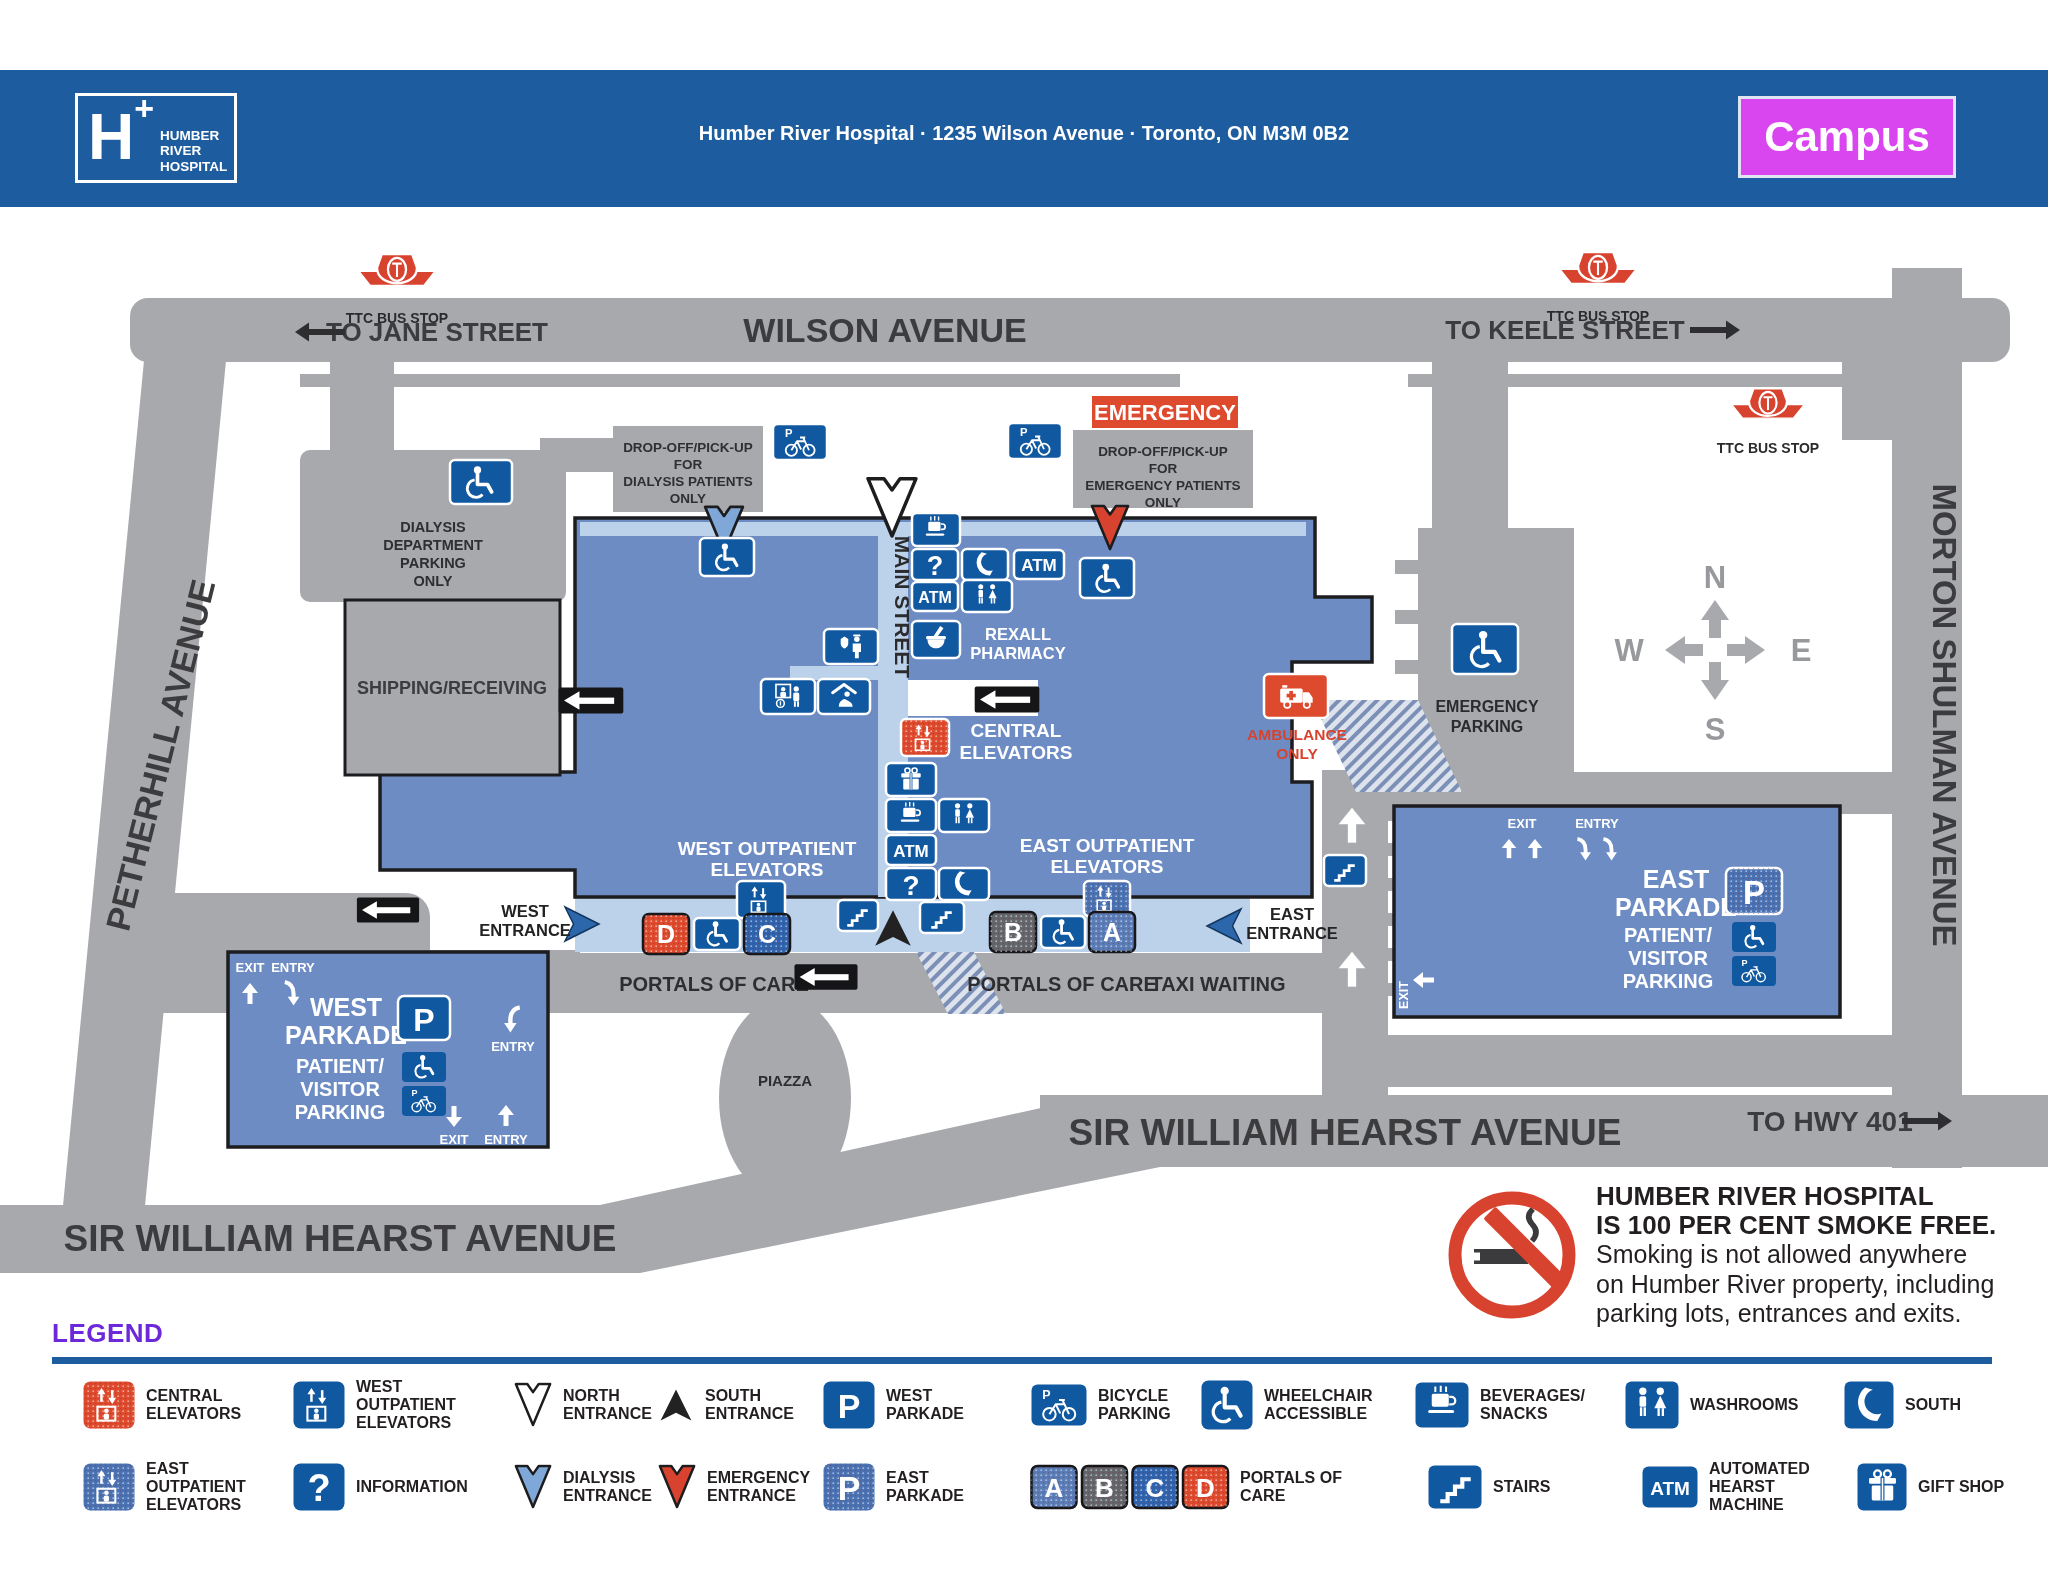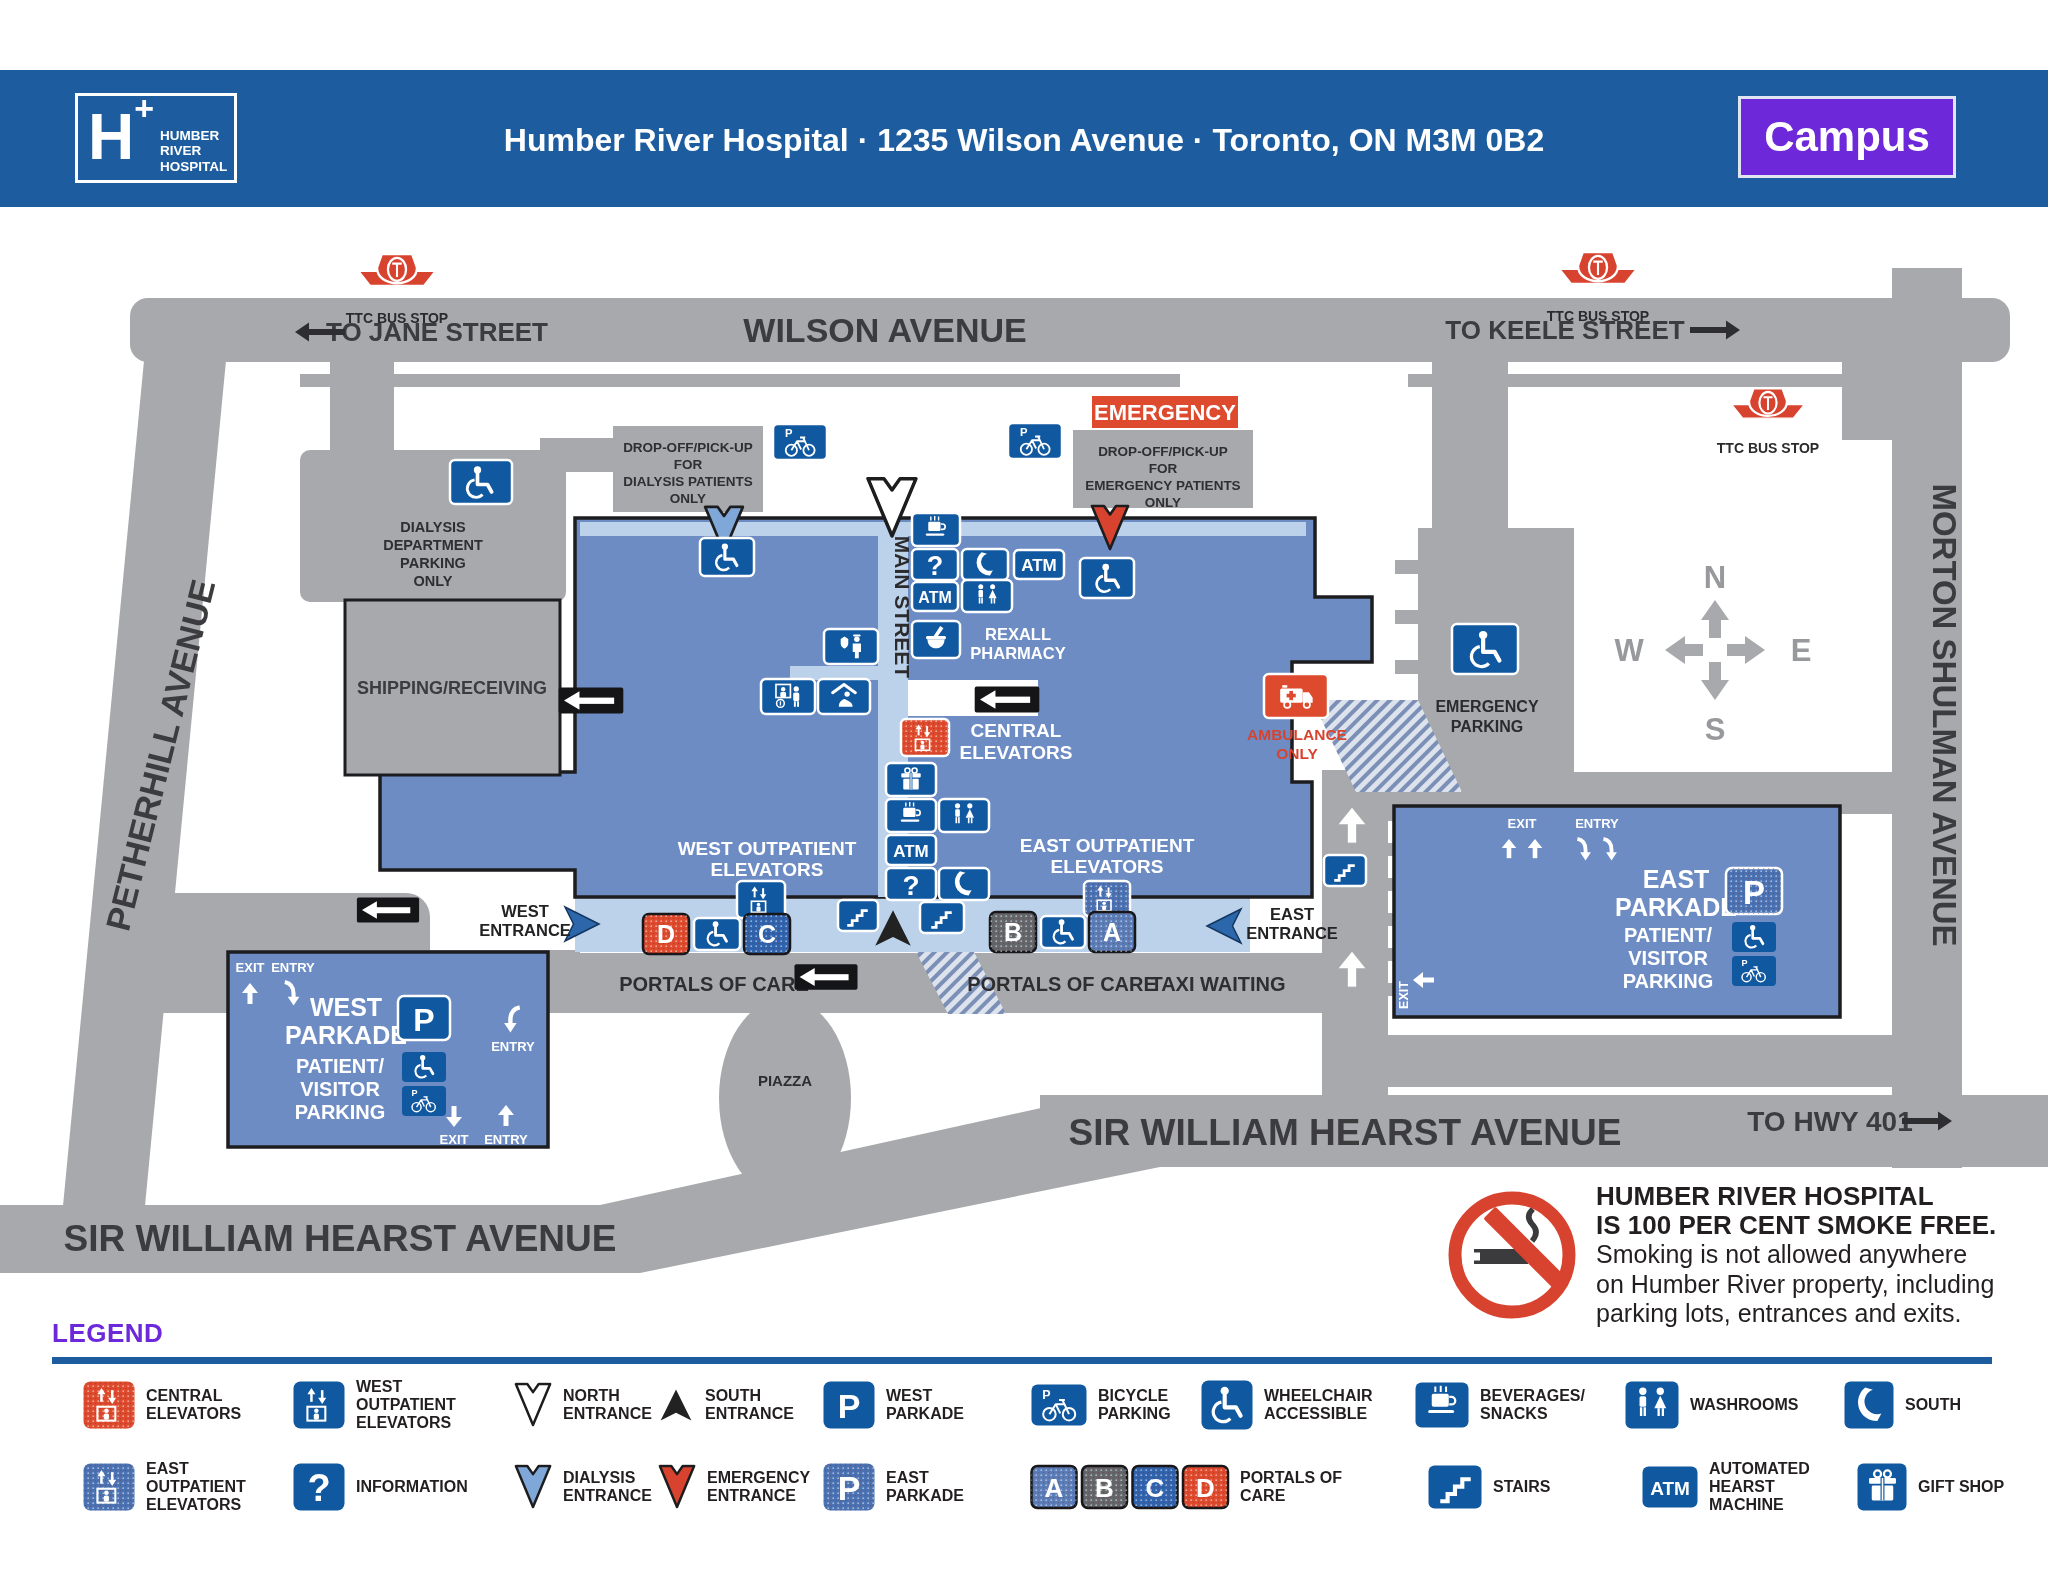--- a/index.html
+++ b/index.html
@@ -4,22 +4,22 @@
 <style>
   html,body{margin:0;padding:0;background:#fff;font-family:"Liberation Sans",sans-serif;}
   #app{position:relative;width:2048px;height:1583px;background:#fff;overflow:hidden;}
   #mapsvg{position:absolute;left:0;top:0;}
   
   .topbar{position:absolute;left:0;top:70px;width:2048px;height:137px;background:#1d5d9f;}
   .logo{position:absolute;left:75px;top:23px;width:162px;height:90px;border:3px solid #fff;display:flex;align-items:center;padding:0 10px;box-sizing:border-box;color:#fff;}
   .logo-h{font-size:64px;font-weight:bold;line-height:.9;}
   .logo-plus{font-size:34px;font-weight:bold;vertical-align:top;position:relative;top:-20px;}
   .logo-txt{font-size:13.5px;font-weight:bold;line-height:1.15;margin-left:6px;margin-top:26px;}
-  .bartitle{position:absolute;left:0;right:0;top:52px;text-align:center;color:#fff;font-size:32px;font-weight:bold;}
-  .campusbtn{position:absolute;right:92px;top:26px;width:218px;height:82px;background:#6d28d9;border:3px solid #dfe6f2;color:#fff;font-size:42px;font-weight:bold;display:flex;align-items:center;justify-content:center;box-sizing:border-box;}
+  .bartitle{position:absolute;left:0;right:0;top:52px;text-align:center;color:#fff;font-size:20px;font-weight:bold;}
+  .campusbtn{position:absolute;right:92px;top:26px;width:218px;height:82px;background:#d946ef;border:3px solid #dfe6f2;color:#fff;font-size:42px;font-weight:bold;display:flex;align-items:center;justify-content:center;box-sizing:border-box;}
   
   .notice{position:absolute;left:1442px;top:1182px;display:flex;align-items:center;}
   .notice-text{width:420px;text-align:left;color:#231f20;margin-left:14px;}
   .notice-text .b{font-size:26px;font-weight:bold;line-height:1.12;}
   .notice-text .r{font-size:25px;line-height:1.18;}
   
   .legend{position:absolute;left:0;top:1318px;width:2048px;}
   .legend h2{margin:0 0 0 52px;font-size:26px;font-weight:bold;color:#6d28d9;letter-spacing:.5px;}
   .legdiv{height:7px;background:#1d5d9f;margin:8px 56px 0 52px;}
   .lrow{display:flex;padding-left:82px;margin-top:14px;align-items:center;}

